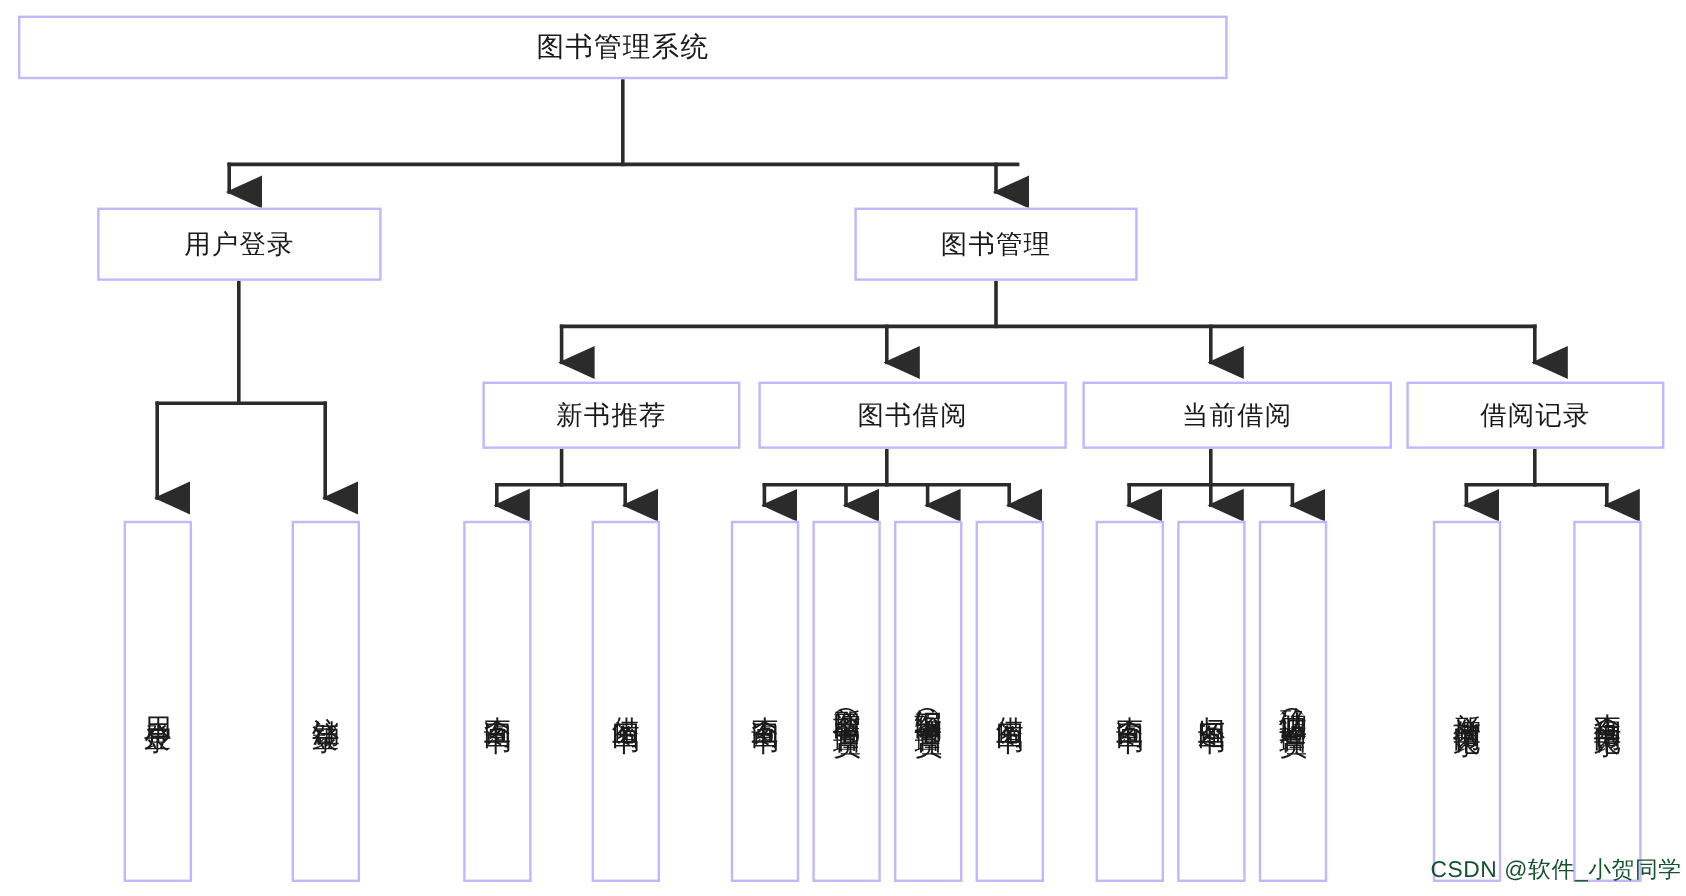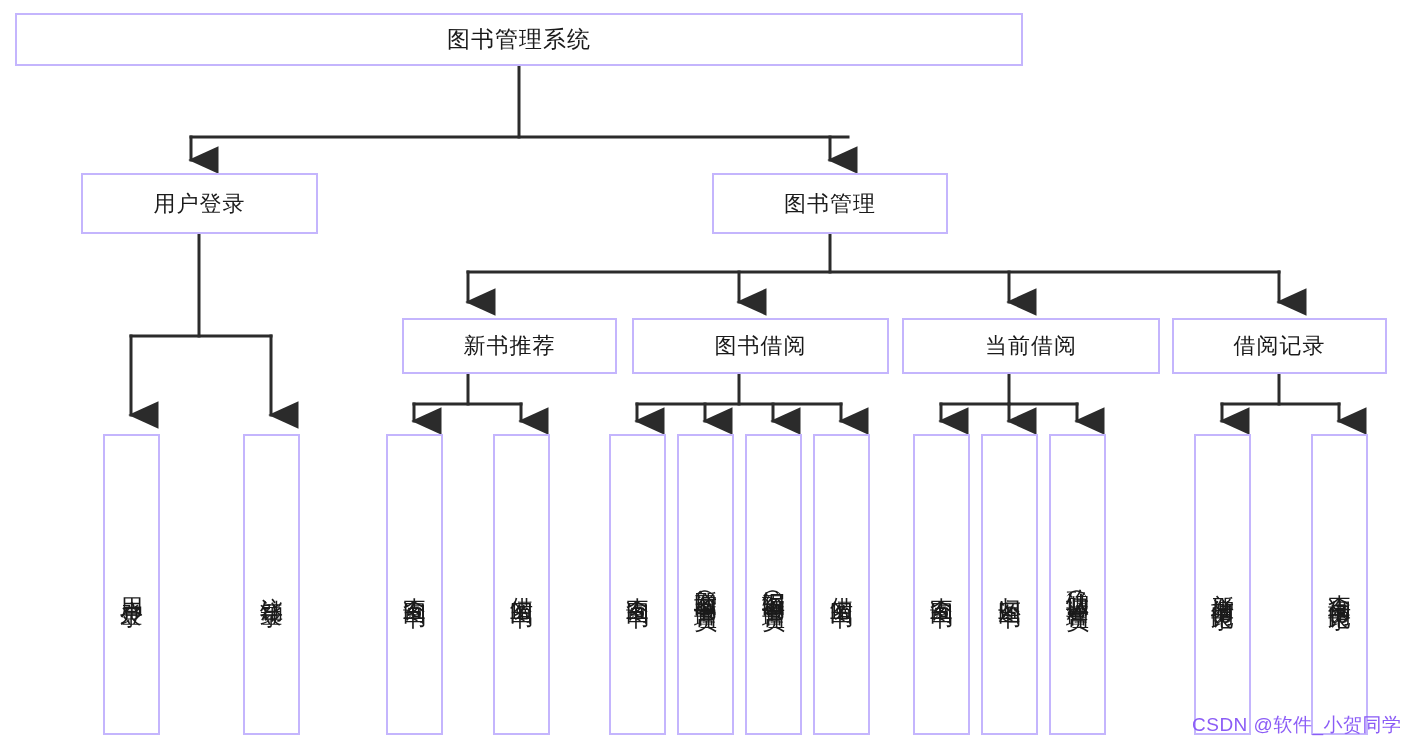--- a/index.html
+++ b/index.html
@@ -53,21 +53,21 @@
     text-orientation: upright;
     font-size: 23px;
     line-height: 1.18;
     letter-spacing: 3px;
     white-space: normal;
     max-height: 260px;
     text-align: center;
   }
   .watermark {
     position: absolute;
-    color: #8b5cf6;
+    color: #14532d;
     font-size: 19px;
     white-space: nowrap;
     z-index: 5;
     letter-spacing: 0.5px;
   }
 </style>
 </head>
 <body>
 
 <div id="canvas">

